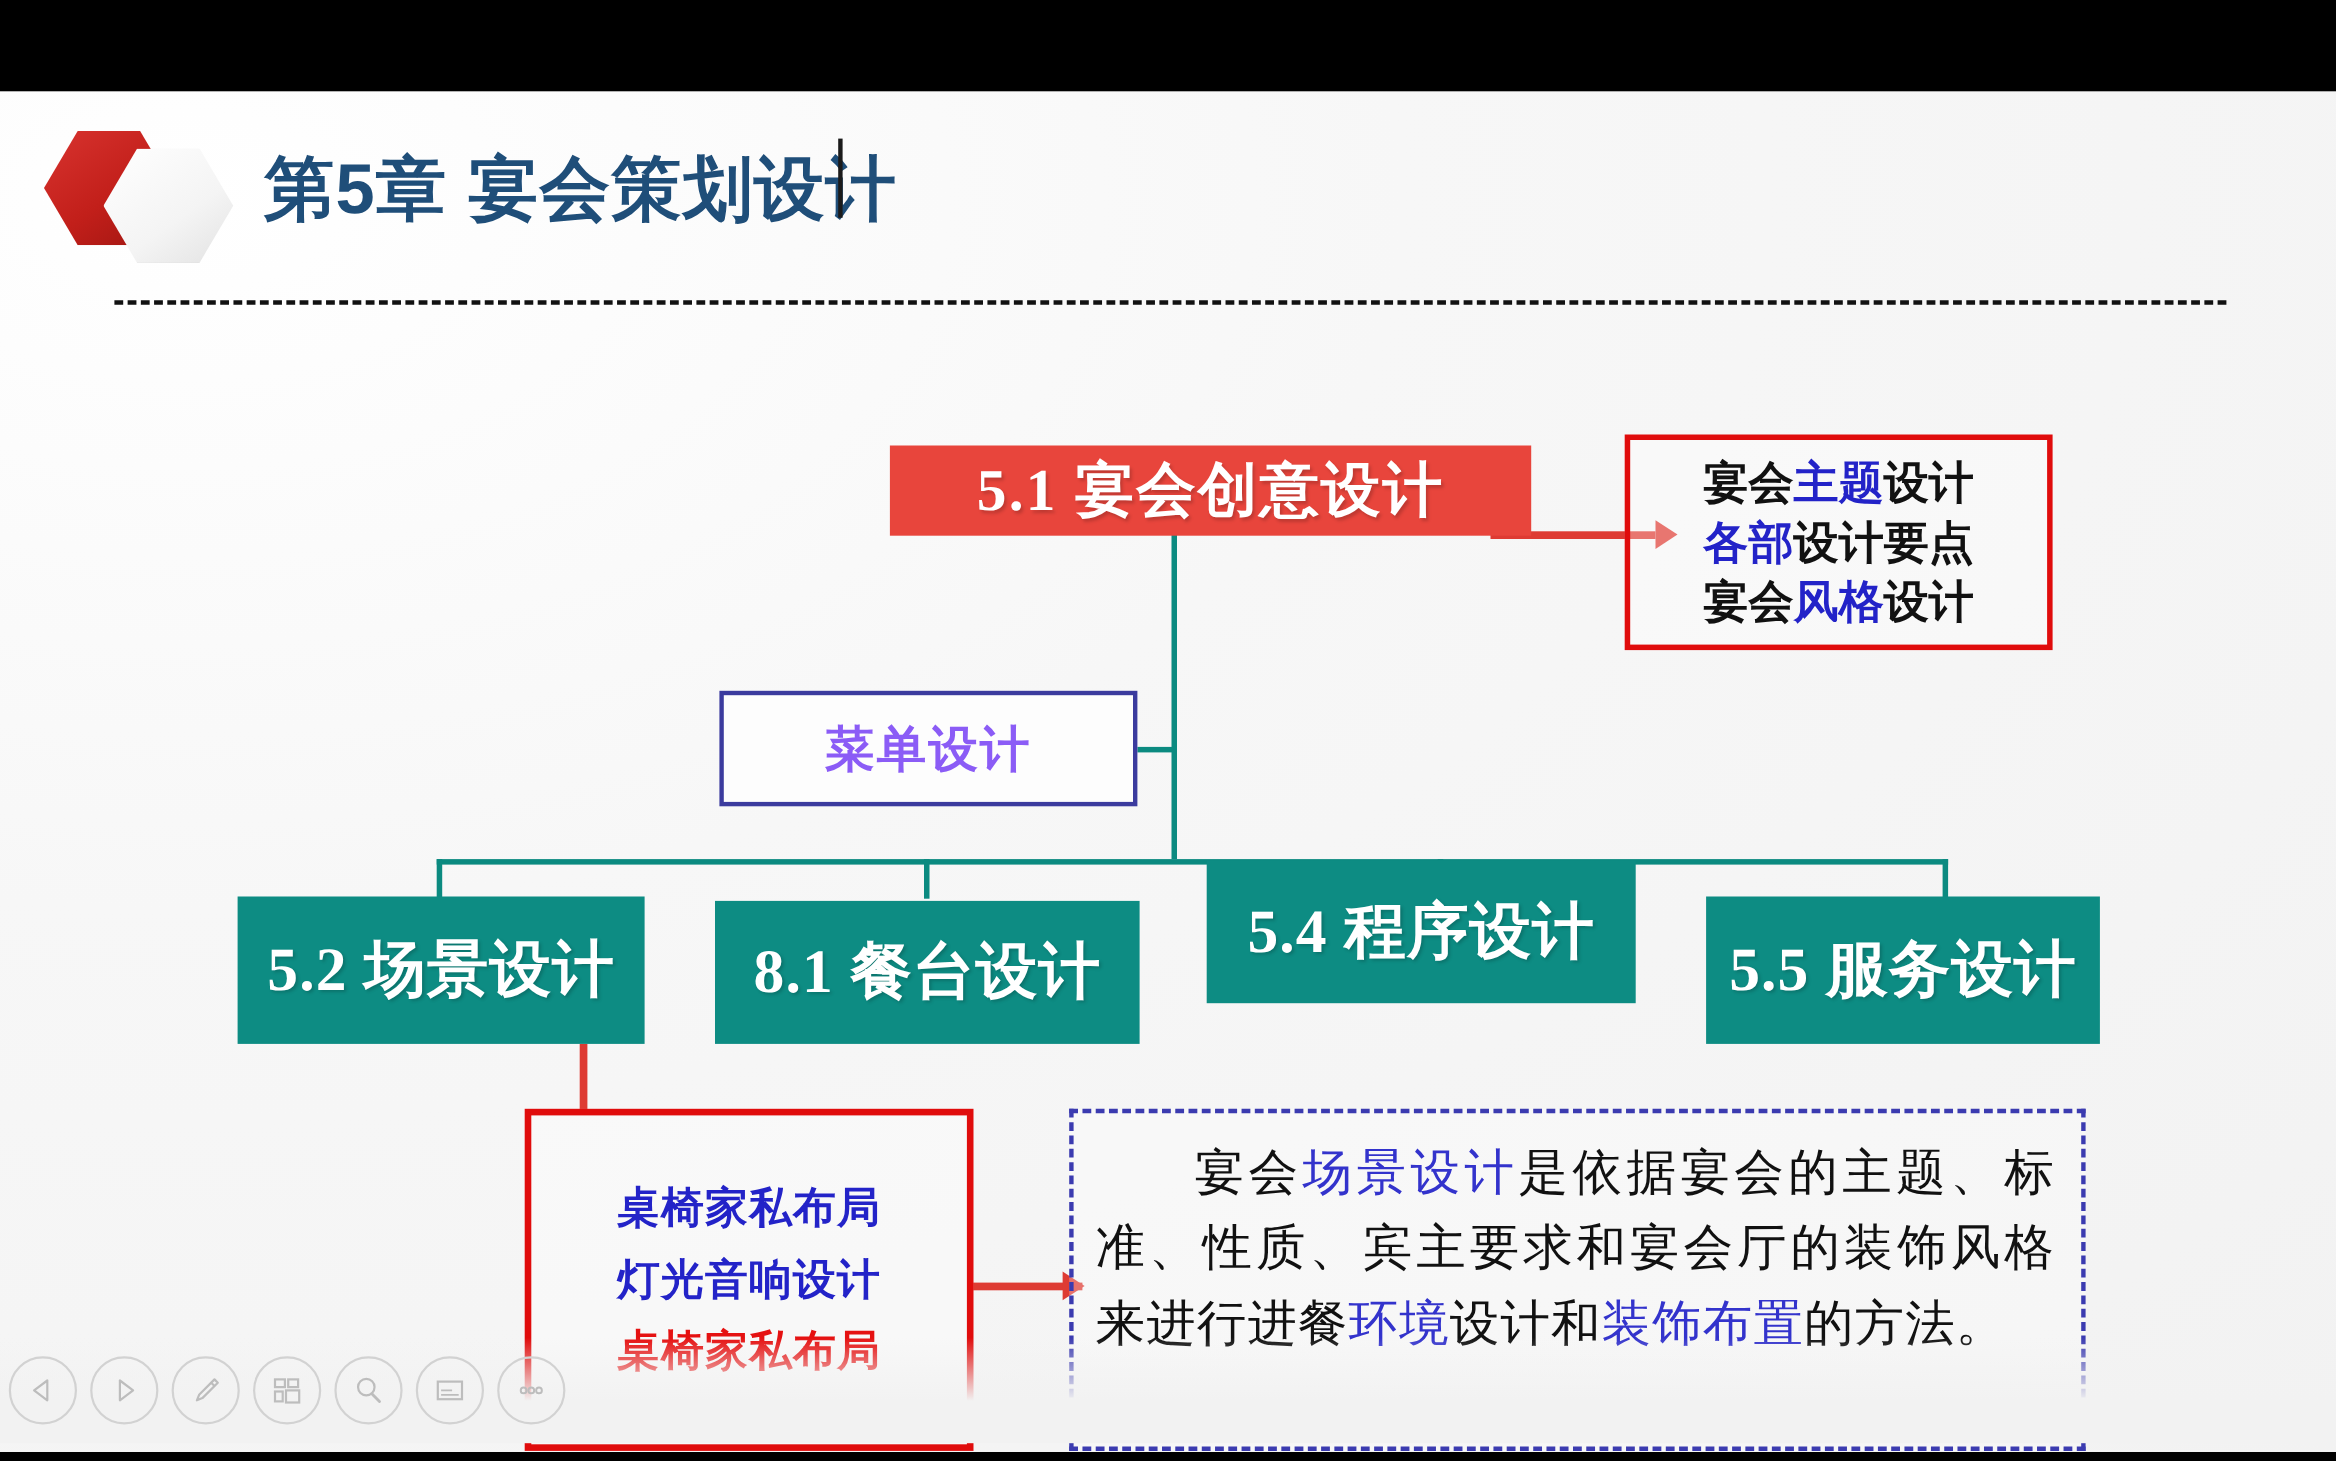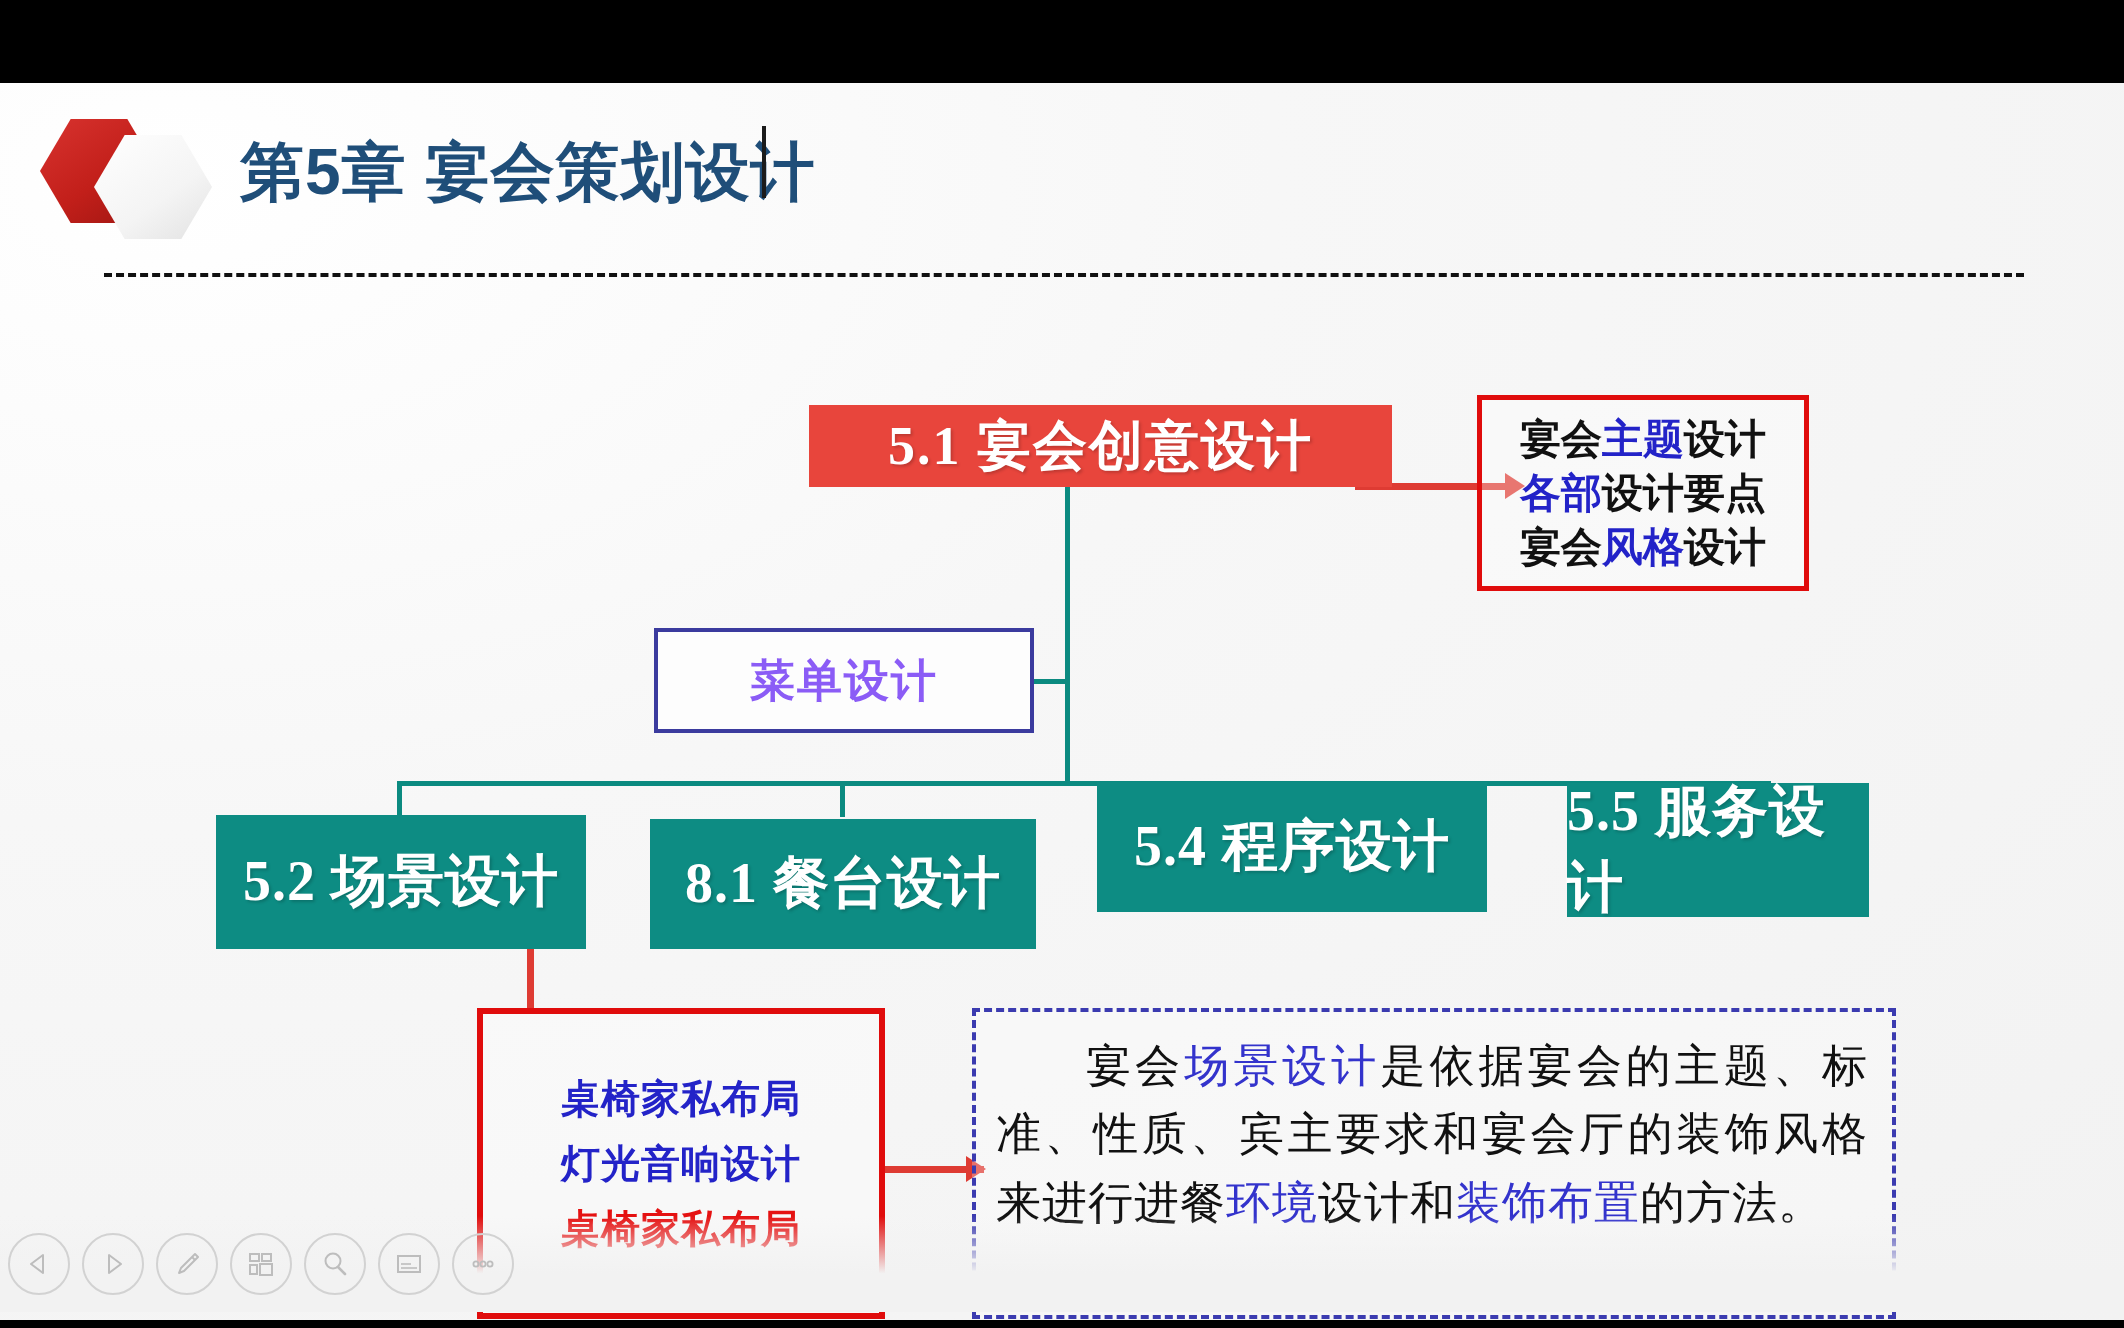--- a/index.html
+++ b/index.html
@@ -193,21 +193,21 @@
 
     <div class="rln rv" style="left:527px; top:866px; height:62px;"></div>
 
     <div class="rln rh" style="left:884px; top:1083px; width:100px;"></div>
     <div class="arrow-head" style="left:966px; top:1073px;"></div>
 
     <div class="node-red" style="left:772px; top:322px; width:583px; height:82px;">
       <span class="lbl">5.1 宴会创意设计</span>
     </div>
 
-    <div class="list-red" style="left:1477px; top:312px; width:332px; height:196px;">
+    <div class="list-red" style="left:1477px; top:312px; width:389px; height:196px;">
       <div class="row">
         <span>宴会</span><span class="hi">主题</span><span>设计</span>
       </div>
       <div class="row">
         <span></span><span class="hi">各部</span><span>设计要点</span>
       </div>
       <div class="row">
         <span>宴会</span><span class="hi">风格</span><span>设计</span>
       </div>
     </div>
@@ -218,21 +218,21 @@
 
     <div class="node-teal" style="left:216px; top:732px; width:370px; height:134px;">
       <span class="lbl">5.2 场景设计</span>
     </div>
     <div class="node-teal" style="left:650px; top:736px; width:386px; height:130px;">
       <span class="lbl">8.1 餐台设计</span>
     </div>
     <div class="node-teal" style="left:1097px; top:699px; width:390px; height:130px;">
       <span class="lbl">5.4 程序设计</span>
     </div>
-    <div class="node-teal" style="left:1551px; top:700px; width:302px; height:134px;margin-left:16px;">
+    <div class="node-teal" style="left:1551px; top:732px; width:358px; height:134px;">
       <span class="lbl">5.5 服务设计</span>
     </div>
 
     <div class="list-red2" style="left:477px; top:925px; width:408px; height:311px;">
       <div class="row blue">桌椅家私布局</div>
       <div class="row blue">灯光音响设计</div>
       <div class="row red">桌椅家私布局</div>
     </div>
 
     <div class="para-box" style="left:972px; top:925px; width:924px; height:311px;">

